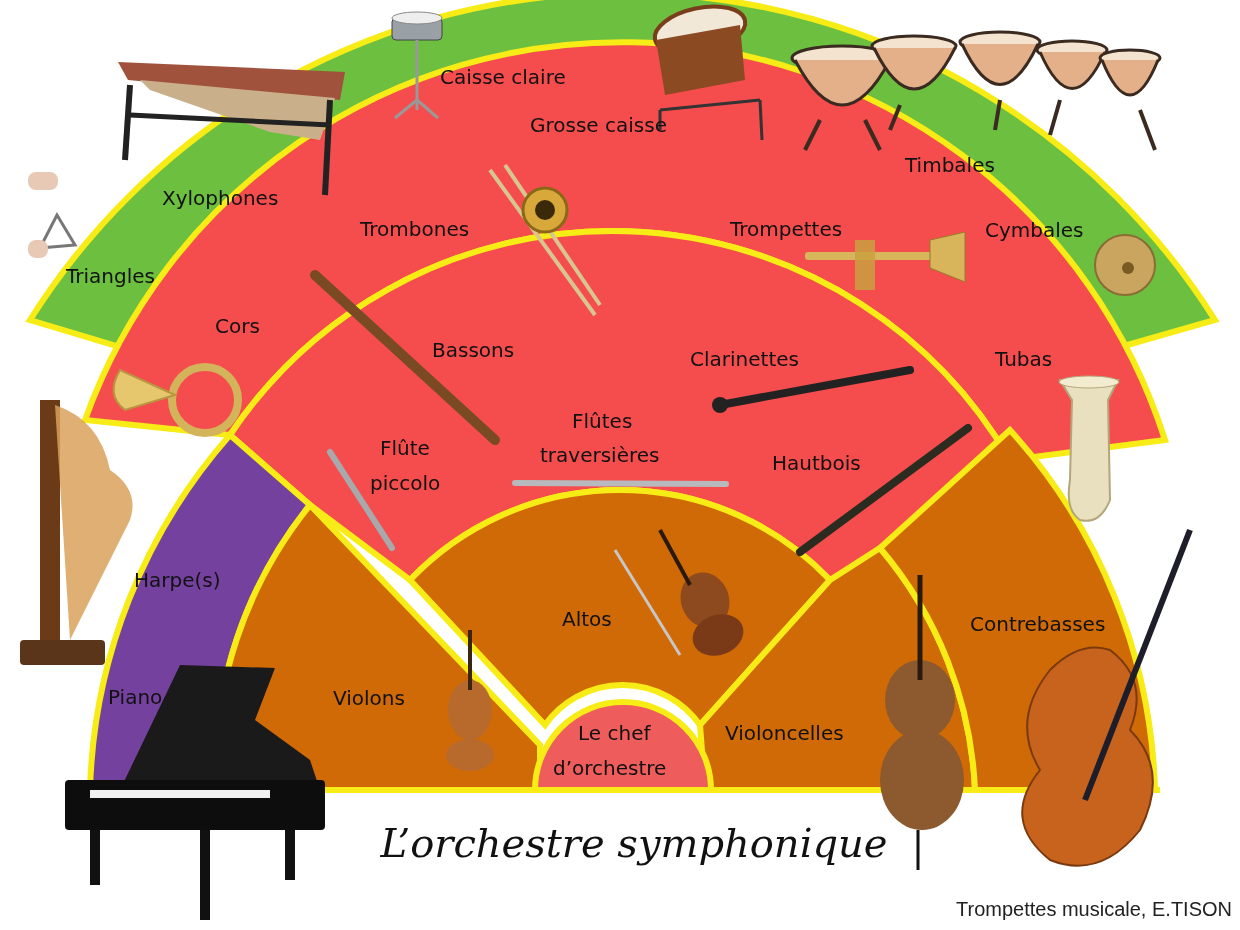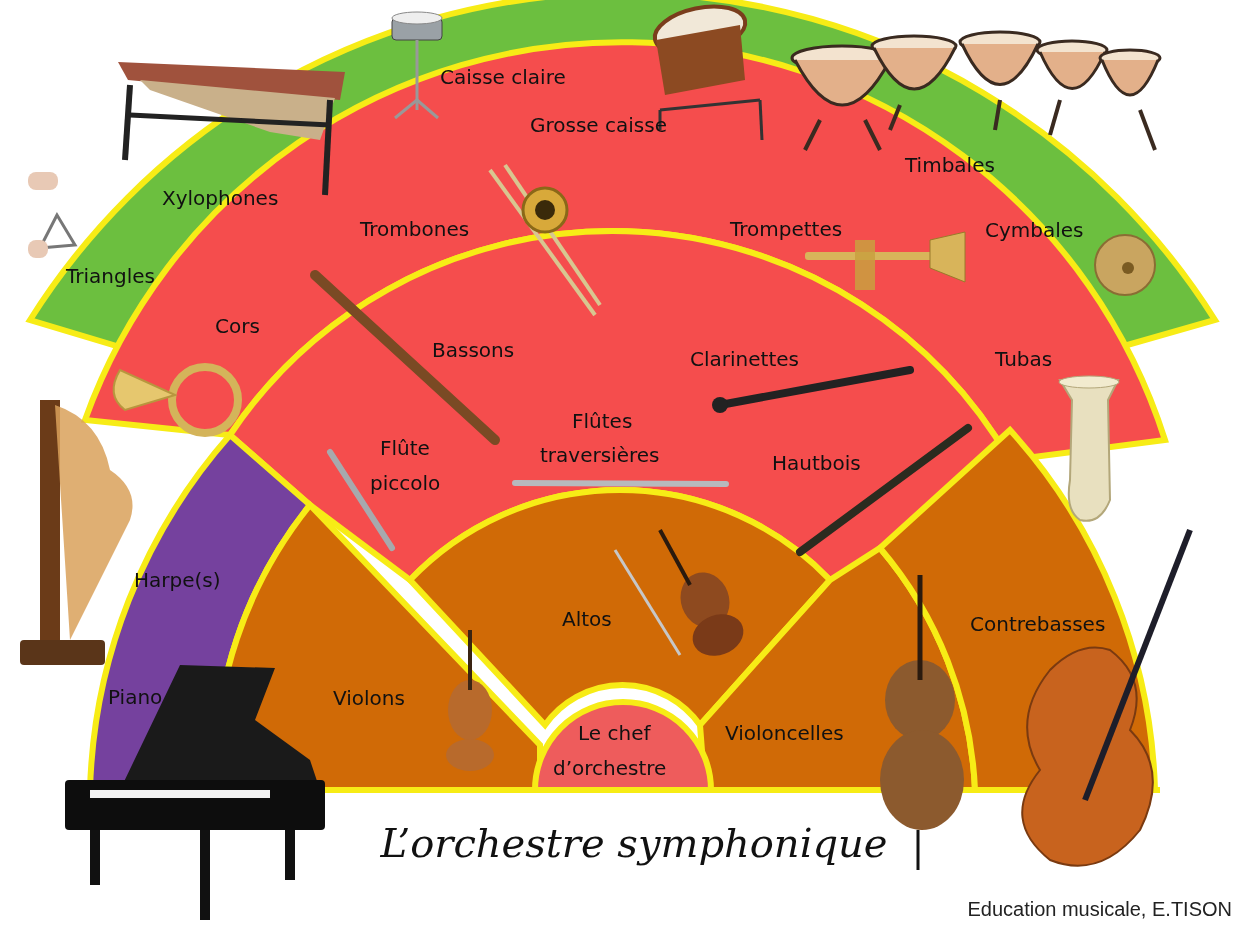--- a/index.html
+++ b/index.html
@@ -203,13 +203,13 @@
   <text class="lbl" x="108" y="704">Piano</text>
   <text class="lbl" x="333" y="705">Violons</text>
   <text class="lbl" x="562" y="626">Altos</text>
   <text class="lbl" x="725" y="740">Violoncelles</text>
   <text class="lbl" x="970" y="631">Contrebasses</text>
   <text class="lbl" x="578" y="740">Le chef</text>
   <text class="lbl" x="553" y="775">d’orchestre</text>
 </svg>
 
 <div class="title"><span>L’orchestre symphonique</span></div>
-<div class="credit">Education musicale, E.TISON</div>
+<div class="credit">Trompettes musicale, E.TISON</div>
 
 </body></html>

